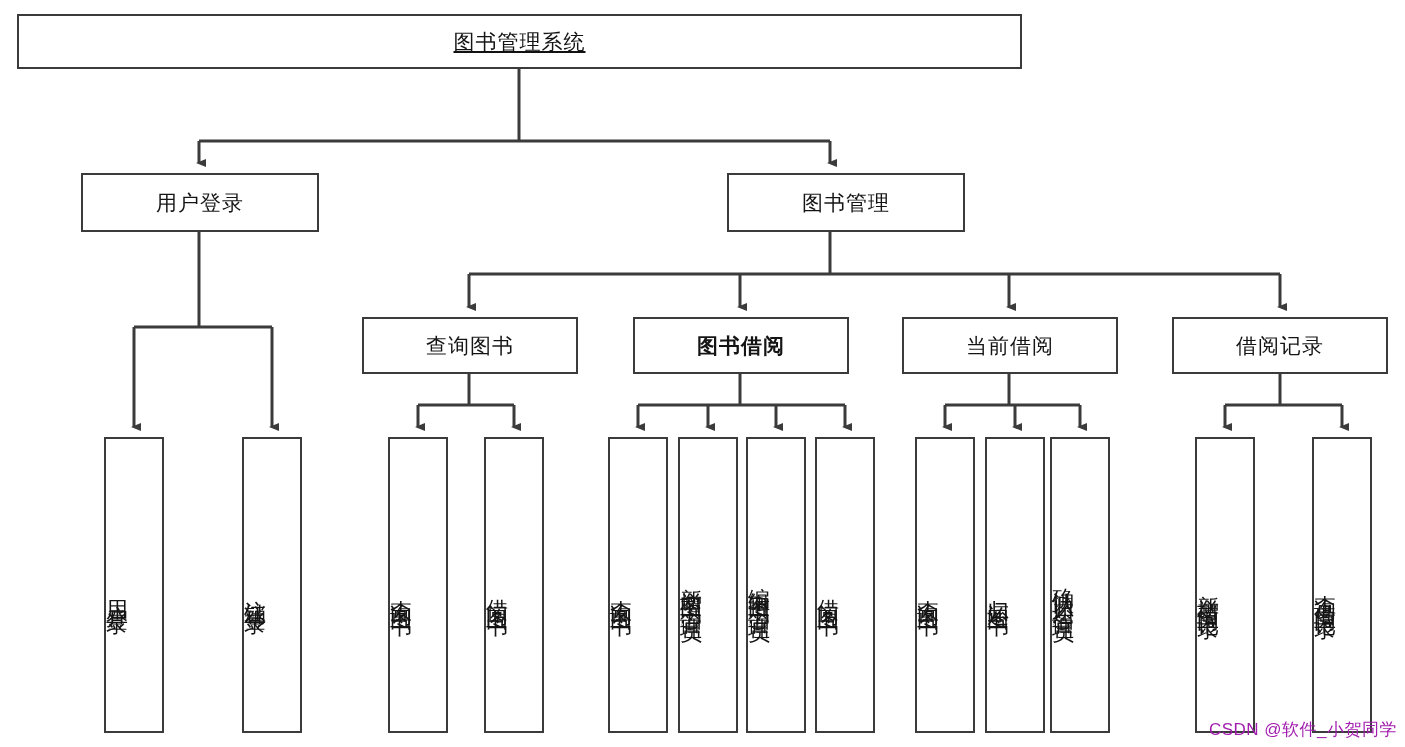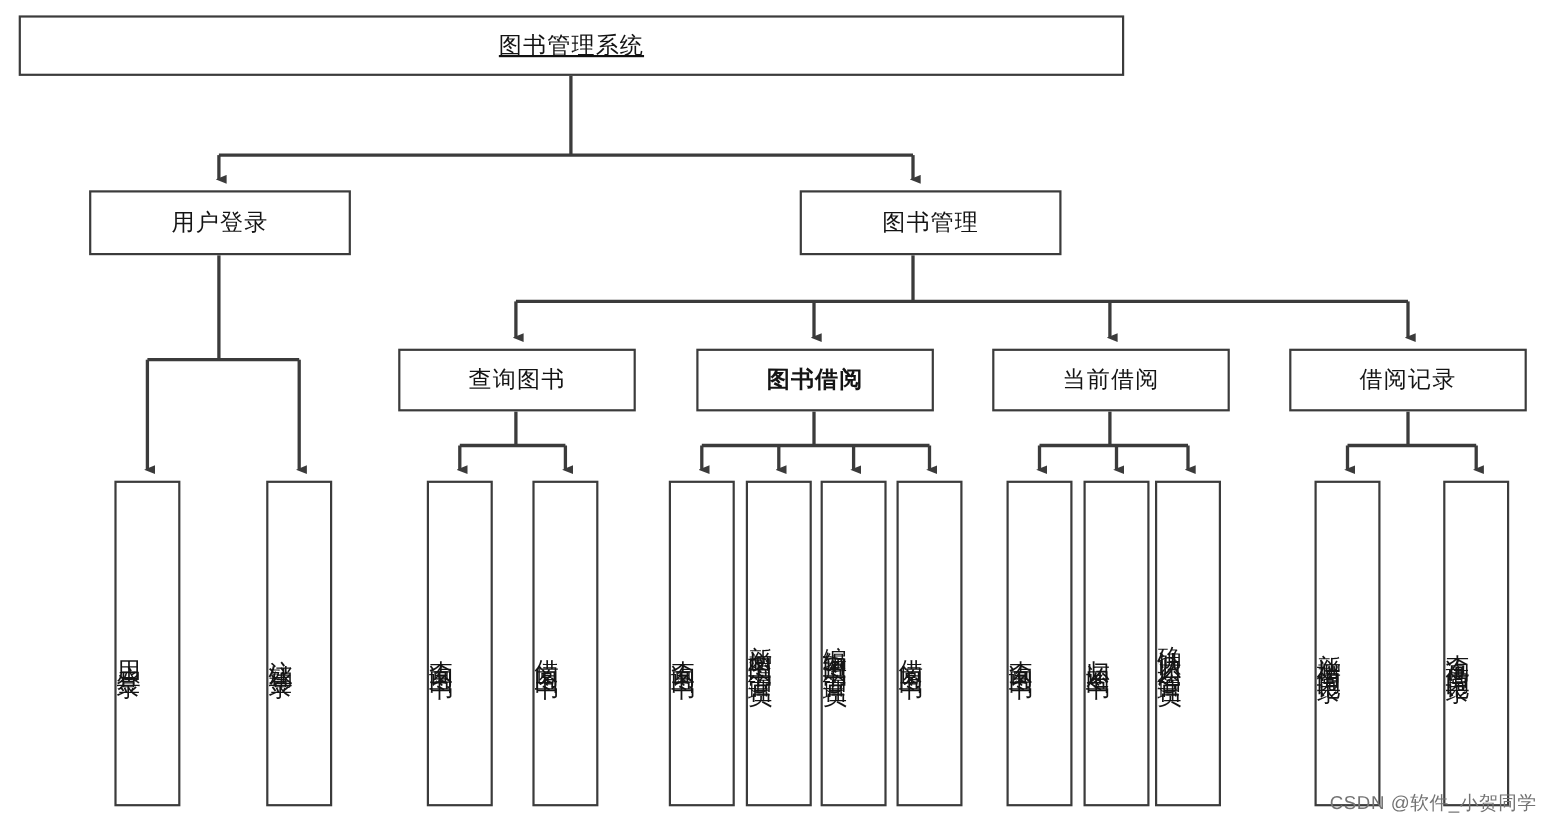--- a/index.html
+++ b/index.html
@@ -55,21 +55,21 @@
     font-size: 22px;
     letter-spacing: 5px;
     line-height: 1;
     white-space: nowrap;
   }
   .watermark {
     position: absolute;
     right: 8px;
     bottom: 6px;
     font-size: 17px;
-    color: #737373;
+    color: #a21caf;
     letter-spacing: 0.5px;
     white-space: nowrap;
     pointer-events: none;
   }
 </style>
 </head>
 <body>
 
 <div id="diagram-root">
 

